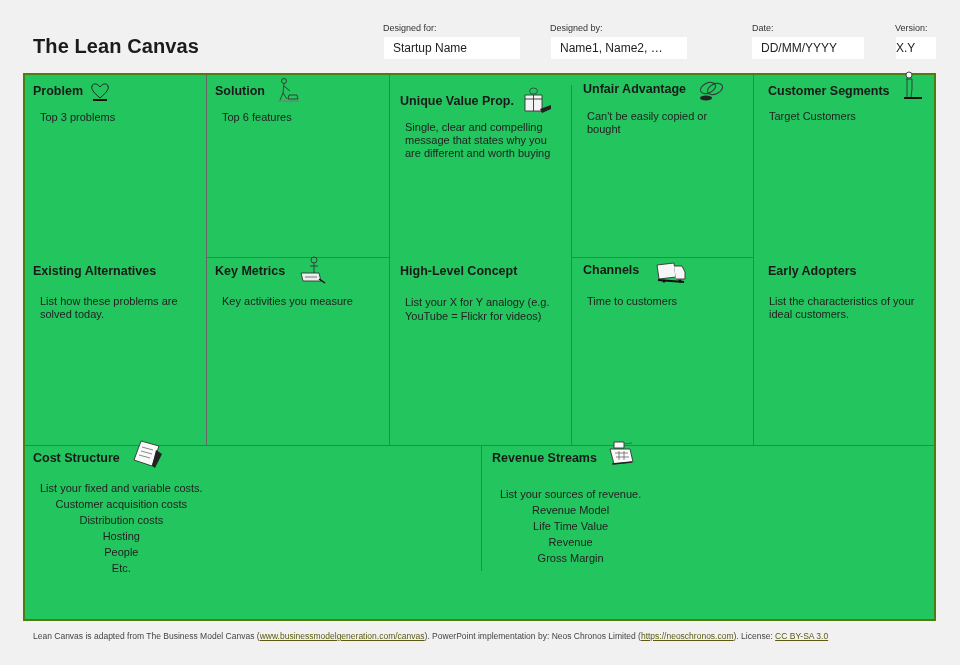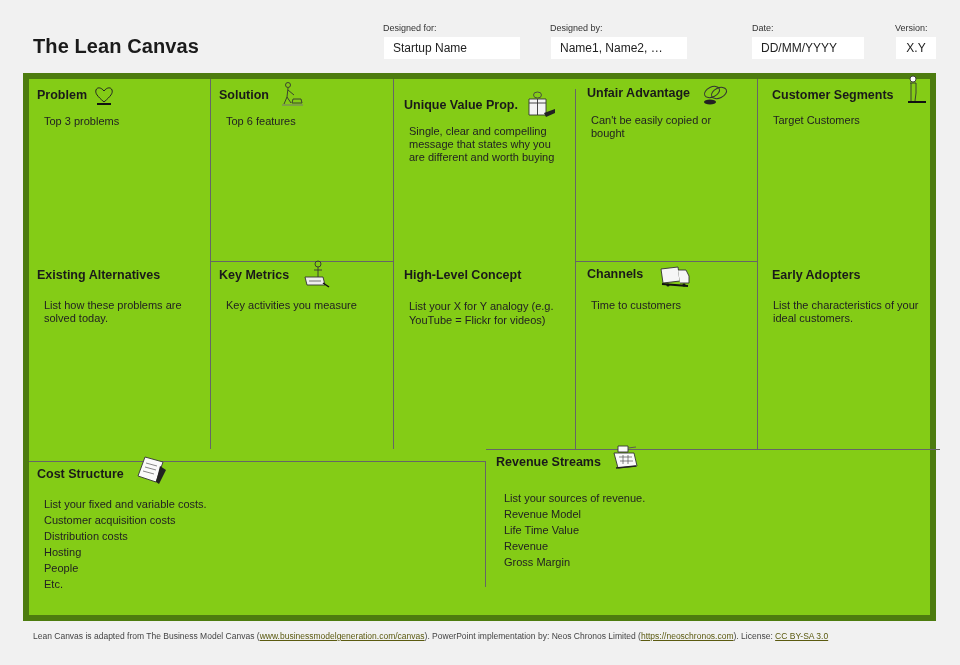--- a/index.html
+++ b/index.html
@@ -4,46 +4,46 @@
   <style>
     * { box-sizing: border-box; margin: 0; padding: 0; }
     html, body { width: 960px; height: 665px; background: #f1f1f1; overflow: hidden; }
     body { font-family: "Liberation Sans", sans-serif; color: #1a1a1a; position: relative; }
 
     .title { position: absolute; left: 33px; top: 35px; font-size: 20px; font-weight: bold; color: #1b1b1b; letter-spacing: 0.1px; }
 
     .meta-label { position: absolute; top: 23px; font-size: 9px; color: #333; }
     .meta-box { position: absolute; top: 37px; height: 22px; background: #fff; font-size: 12px; color: #222; padding: 4px 9px; white-space: nowrap; }
 
-    .canvas { position: absolute; left: 23px; top: 73px; width: 913px; height: 548px; background: #84cc16; border: 6px solid #4d7c0f; }
+    .canvas { position: absolute; left: 23px; top: 73px; width: 913px; height: 548px; background: #22c55e; border: 2px solid #4d7c0f; }
     .cell { position: absolute; border-color: #666; border-style: solid; border-width: 0; }
     .cell .hd { position: absolute; left: 8px; top: 9px; font-size: 12.5px; font-weight: bold; color: #1a1a1a; white-space: nowrap; }
     .cell .bd { position: absolute; left: 15px; font-size: 11px; color: #222; line-height: 13px; }
-    .cell .lines div { line-height: 16px; }
+    .cell .lines div { line-height: 16px; text-align: center; }
     .icon { position: absolute; }
 
     .footer { position: absolute; left: 33px; top: 631px; font-size: 8.5px; color: #444; white-space: nowrap; }
     .footer a { color: #5b5a10; text-decoration: underline; }
   </style>
 </head>
 <body>
 
 <div class="title">The Lean Canvas</div>
 
 <div class="meta-label" style="left:383px">Designed for:</div>
 <div class="meta-box" style="left:384px;width:136px">Startup Name</div>
 
 <div class="meta-label" style="left:550px">Designed by:</div>
 <div class="meta-box" style="left:551px;width:136px">Name1, Name2, …</div>
 
 <div class="meta-label" style="left:752px">Date:</div>
 <div class="meta-box" style="left:752px;width:112px">DD/MM/YYYY</div>
 
 <div class="meta-label" style="left:895px">Version:</div>
-<div class="meta-box" style="left:896px;width:40px;text-align:center;padding-left:0;padding-right:0">X.Y</div>
+<div class="meta-box" style="left:896px;width:40px;text-align:left;padding-left:0;padding-right:0">X.Y</div>
 
 <div class="canvas">
 
   <div class="cell" style="left:0;top:0;width:182px;height:183px;border-right-width:1px">
     <div class="hd">Problem</div>
     <svg class="icon" style="left:64px;top:5px" width="22" height="22" viewBox="0 0 22 22">
       <path d="M11 18 C4 12 2 9 3 6 C4 3 8 3 11 7 C14 3 18 3 19 6 C20 9 18 12 11 18 Z" fill="none" stroke="#222" stroke-width="1"></path>
       <path d="M4 20 L18 20" stroke="#111" stroke-width="2"></path>
     </svg>
     <div class="bd" style="top:36px">Top 3 problems</div>
@@ -123,21 +123,21 @@
       <path d="M4 27 L22 27" stroke="#111" stroke-width="2"></path>
     </svg>
     <div class="bd" style="top:35px">Target Customers</div>
   </div>
 
   <div class="cell" style="left:729px;top:183px;width:182px;height:187px">
     <div class="hd" style="left:14px;top:6px">Early Adopters</div>
     <div class="bd" style="top:37px;width:155px">List the characteristics of your ideal customers.</div>
   </div>
 
-  <div class="cell" style="left:0;top:382px;width:457px;height:126px;border-top-width:1px;border-right-width:1px">
+  <div class="cell" style="left:0;top:370px;width:457px;height:126px;border-top-width:1px;border-right-width:1px">
     <div class="hd" style="top:5px">Cost Structure</div>
     <svg class="icon" style="left:106px;top:-8px" width="34" height="32" viewBox="0 0 34 32">
       <path d="M10 3 L28 8 L21 28 L3 22 Z" fill="#fafafa" stroke="#333" stroke-width="0.9"></path>
       <path d="M11 9 L22 12 M10 13 L21 16 M8 17 L19 20" stroke="#555" stroke-width="0.7"></path>
       <path d="M25 12 L31 16 L24 30 L21 28 Z" fill="#222"></path>
     </svg>
     <div class="bd lines" style="top:34px">
       <div>List your fixed and variable costs.</div>
       <div>Customer acquisition costs</div>
       <div>Distribution costs</div>

